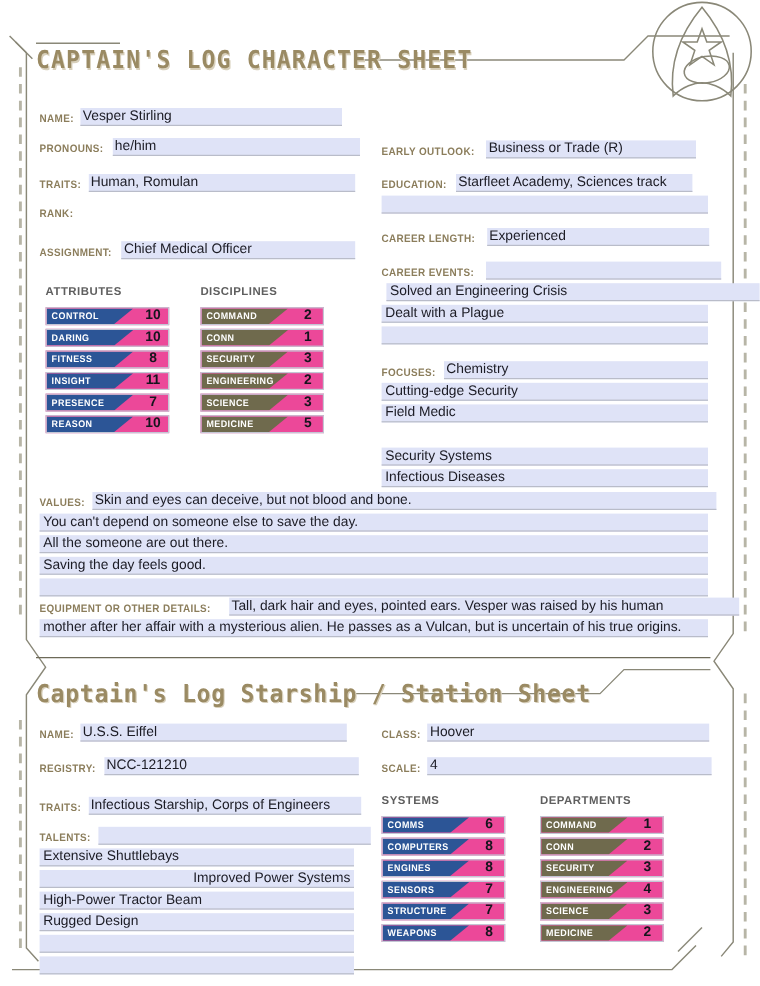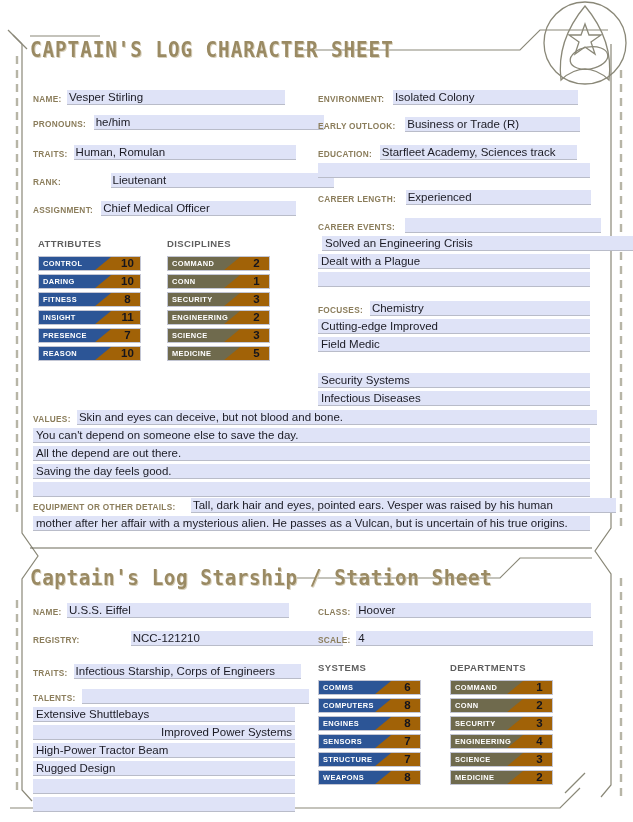--- a/index.html
+++ b/index.html
@@ -114,21 +114,21 @@
   }
 
   
   .statgroup { position: absolute; }
   .statgroup .sectionhead { margin-bottom: 7px; display: block; }
   .statrow {
     position: relative;
     width: 103px;
     height: 15px;
     margin-bottom: 3px;
-    background: #a16207;
+    background: #ec4899;
     border: 1px solid #c3c6d4;
     box-sizing: border-box;
   }
   .statrow .namebar {
     position: absolute;
     left: 0; top: 0; bottom: 0;
     width: 72px;
     color: #ffffff;
     font-weight: bold;
     font-size: 8px;
@@ -224,39 +224,34 @@
   </svg>
 
   <div id="char-title" class="trek-title">CAPTAIN'S LOG CHARACTER SHEET</div>
 
   <div class="field" style="left:33px; top:90px;">
     <span class="fieldlabel">NAME:</span>
     <span class="fill" style="width:218px;">Vesper Stirling</span>
   </div>
   <div class="field" style="left:33px; top:115px;">
     <span class="fieldlabel">PRONOUNS:</span>
-    <span class="fill" style="width:230px;">he/him</span>
+    <span class="fill" style="width:206px;">he/him</span>
   </div>
   <div class="field" style="left:33px; top:145px;">
     <span class="fieldlabel">TRAITS:</span>
     <span class="fill" style="width:222px;">Human, Romulan</span>
   </div>
   <div class="field" style="left:33px; top:173px;gap:44px;">
     <span class="fieldlabel">RANK:</span>
-    <span class="fill" style="width:223px;">Lieutenant</span>
   </div>
   <div class="field" style="left:33px; top:201px;">
     <span class="fieldlabel">ASSIGNMENT:</span>
     <span class="fill" style="width:195px;">Chief Medical Officer</span>
   </div>
 
-  <div class="field" style="left:318px; top:90px;">
-    <span class="fieldlabel">ENVIRONMENT:</span>
-    <span class="fill" style="width:185px;">Isolated Colony</span>
-  </div>
   <div class="field" style="left:318px; top:117px;">
     <span class="fieldlabel">EARLY OUTLOOK:</span>
     <span class="fill" style="width:175px;">Business or Trade (R)</span>
   </div>
   <div class="field" style="left:318px; top:145px;">
     <span class="fieldlabel">EDUCATION:</span>
     <span class="fill" style="width:197px;">Starfleet Academy, Sciences track</span>
   </div>
   <div class="linebox" style="left:318px; top:163px; width:272px;"></div>
 
@@ -270,21 +265,21 @@
     <span class="fill" style="width:196px;"></span>
   </div>
   <div class="linebox" style="left:322px; top:236px; width:324px;">Solved an Engineering Crisis</div>
   <div class="linebox" style="left:318px; top:254px; width:272px;">Dealt with a Plague</div>
   <div class="linebox" style="left:318px; top:272px; width:272px;"></div>
 
   <div class="field" style="left:318px; top:301px;">
     <span class="fieldlabel">FOCUSES:</span>
     <span class="fill" style="width:220px;">Chemistry</span>
   </div>
-  <div class="linebox" style="left:318px; top:319px; width:272px;">Cutting-edge Improved</div>
+  <div class="linebox" style="left:318px; top:319px; width:272px;">Cutting-edge Security</div>
   <div class="linebox" style="left:318px; top:337px; width:272px;">Field Medic</div>
   <div class="linebox" style="left:318px; top:373px; width:272px;">Security Systems</div>
   <div class="linebox" style="left:318px; top:391px; width:272px;">Infectious Diseases</div>
 
   <div class="statgroup attr" style="left:38px; top:238px;">
     <span class="sectionhead">ATTRIBUTES</span>
     <div class="statrow">
       <div class="namebar"><span>CONTROL</span></div>
       <div class="val">10</div>
     </div>
@@ -336,37 +331,37 @@
       <div class="namebar"><span>MEDICINE</span></div>
       <div class="val">5</div>
     </div>
   </div>
 
   <div class="field" style="left:33px; top:410px;">
     <span class="fieldlabel">VALUES:</span>
     <span class="fill" style="width:520px;">Skin and eyes can deceive, but not blood and bone.</span>
   </div>
   <div class="linebox" style="left:33px; top:428px; width:557px;">You can't depend on someone else to save the day.</div>
-  <div class="linebox" style="left:33px; top:446px; width:557px;">All the depend are out there.</div>
+  <div class="linebox" style="left:33px; top:446px; width:557px;">All the someone are out there.</div>
   <div class="linebox" style="left:33px; top:464px; width:557px;">Saving the day feels good.</div>
   <div class="linebox" style="left:33px; top:482px; width:557px;"></div>
 
   <div class="field" style="left:33px; top:498px;">
     <span class="fieldlabel">EQUIPMENT OR OTHER DETAILS:</span>
     <span class="fill" style="width:425px;">Tall, dark hair and eyes, pointed ears. Vesper was raised by his human</span>
   </div>
   <div class="linebox" style="left:33px; top:516px; width:557px;">mother after her affair with a mysterious alien. He passes as a Vulcan, but is uncertain of his true origins.</div>
 
   <div id="ship-title" class="trek-title">Captain's Log Starship / Station Sheet</div>
 
   <div class="field" style="left:33px; top:603px;">
     <span class="fieldlabel">NAME:</span>
     <span class="fill" style="width:222px;">U.S.S. Eiffel</span>
   </div>
-  <div class="field" style="left:33px; top:631px;gap:44px;">
+  <div class="field" style="left:33px; top:631px;">
     <span class="fieldlabel">REGISTRY:</span>
     <span class="fill" style="width:212px;">NCC-121210</span>
   </div>
   <div class="field" style="left:33px; top:664px;">
     <span class="fieldlabel">TRAITS:</span>
     <span class="fill" style="width:227px;">Infectious Starship, Corps of Engineers</span>
   </div>
 
   <div class="field" style="left:318px; top:603px;">
     <span class="fieldlabel">CLASS:</span>

